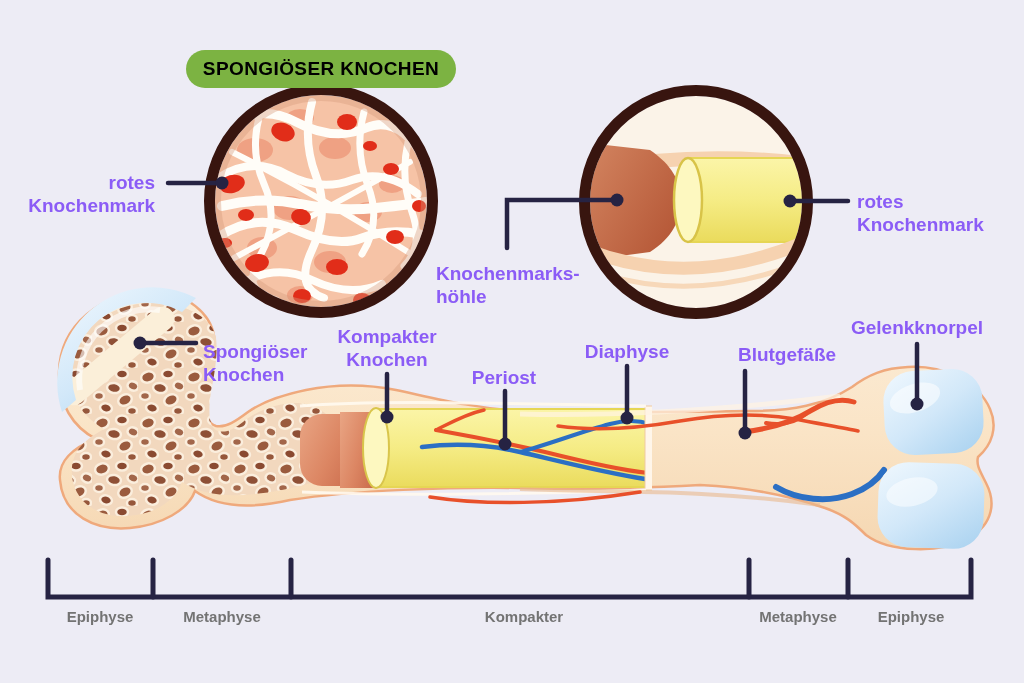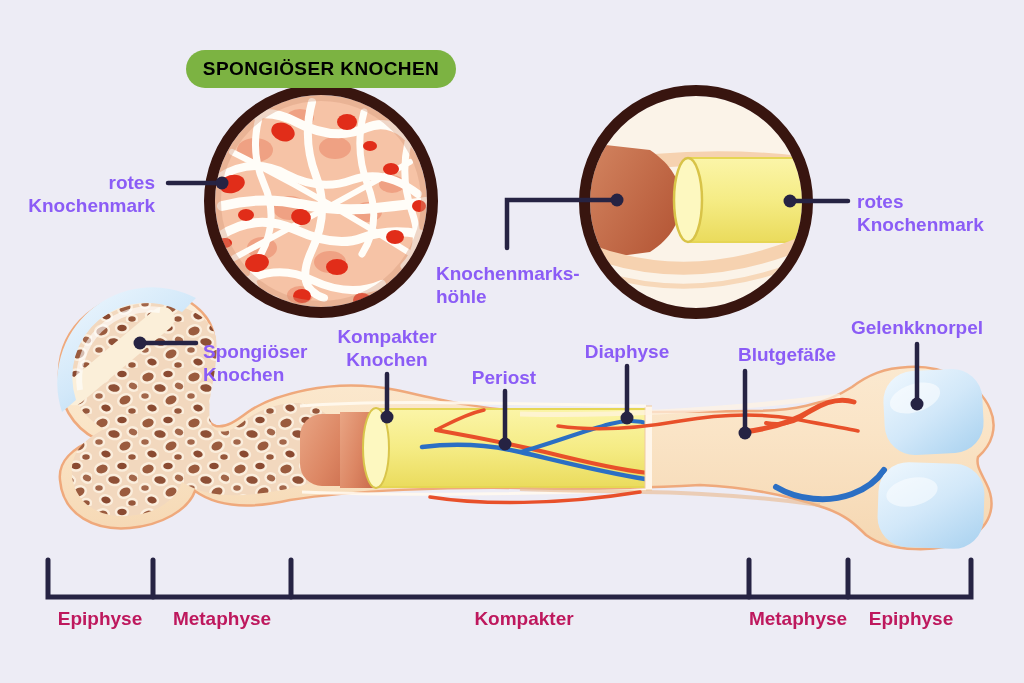--- a/index.html
+++ b/index.html
@@ -26,22 +26,22 @@
     color:#8b5cf6;
     font-size:19px;font-weight:bold;line-height:23px;
     z-index:3;
     white-space:nowrap;
   }
   .lbl span{display:block;}
   .lbl.right{text-align:right;}
   .lbl.centered{transform:translateX(-50%);text-align:center;}
   .region-lbl{
     position:absolute;
-    color:#be185d;
-    font-size:19px;font-weight:bold;
+    color:#737373;
+    font-size:15px;font-weight:bold;
     transform:translateX(-50%);
     z-index:3;white-space:nowrap;
   }
 </style>
 </head>
 <body>
 
 <div class="stage">
 
   <svg class="art" width="1024" height="683" viewBox="0 0 1024 683">

